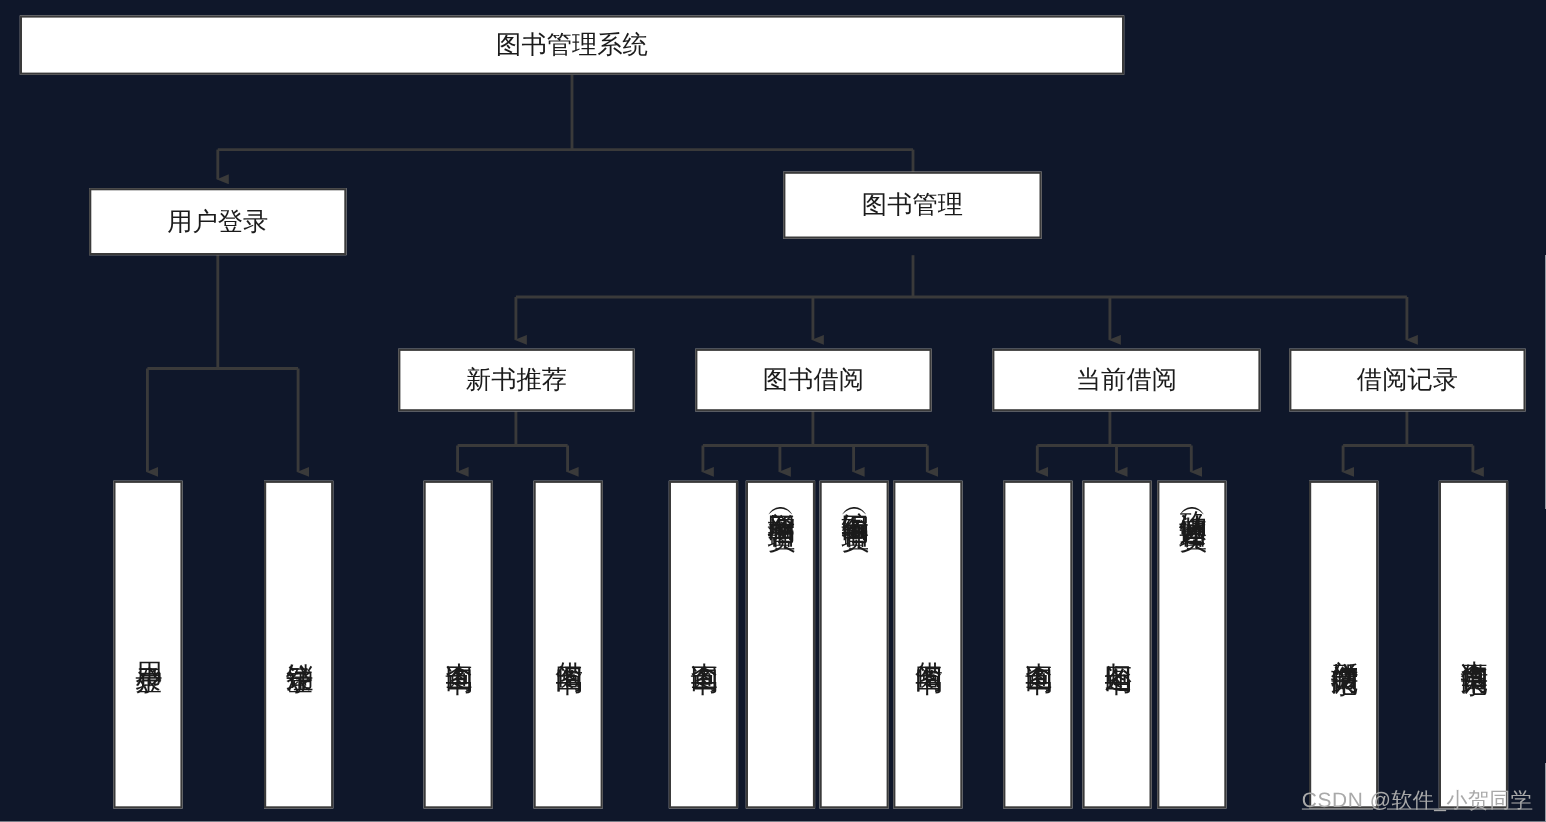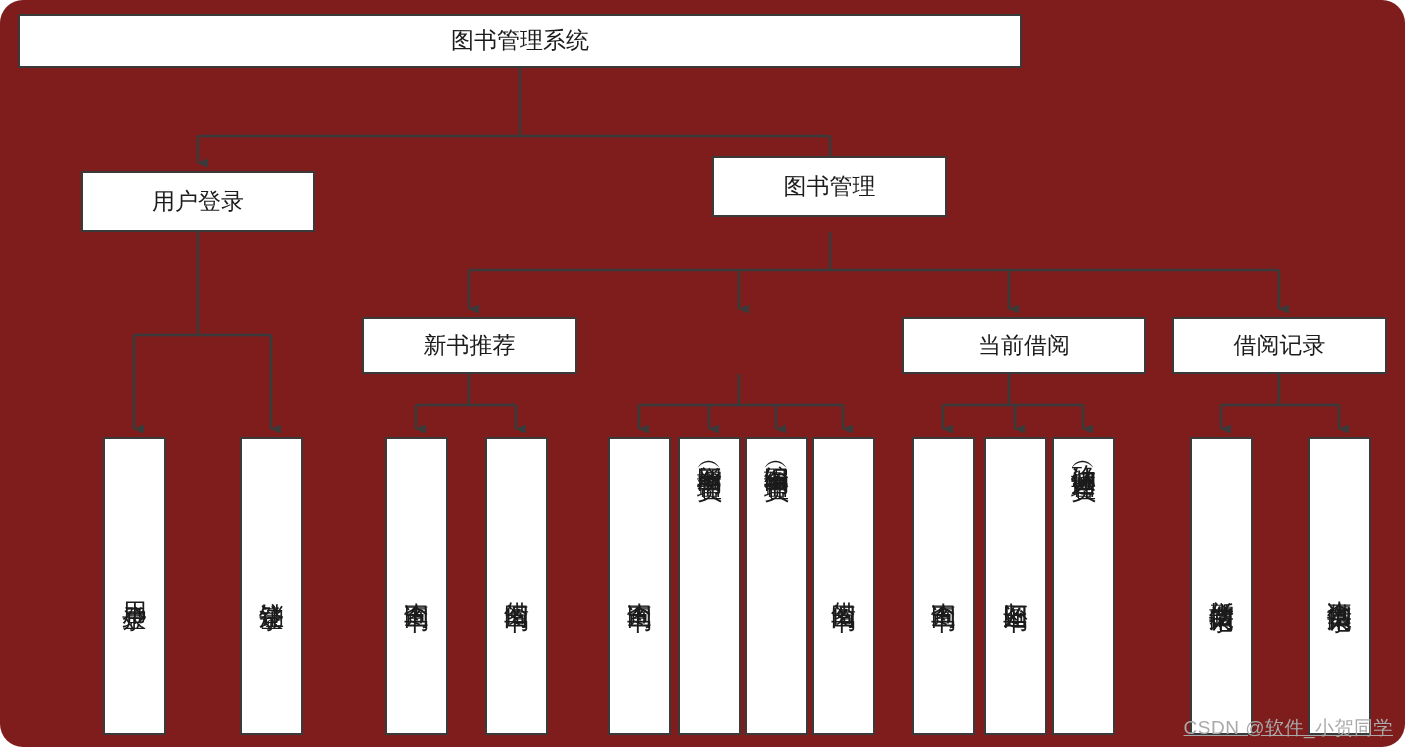--- a/index.html
+++ b/index.html
@@ -7,23 +7,22 @@
     padding: 0;
     background: #ffffff;
   }
   body {
     font-family: "Liberation Sans", "DejaVu Sans", sans-serif;
   }
   #canvas {
     position: relative;
     width: 1405px;
     height: 747px;
-    background: #7f1d1d;
+    background: #0f172a;
     overflow: hidden;
-    border-radius: 23px;
   }
   svg.wires {
     position: absolute;
     left: 0;
     top: 0;
     width: 1405px;
     height: 747px;
     pointer-events: none;
   }
   .node {
@@ -137,20 +136,23 @@
   <div class="node horiz" id="node-l2-0" style="left: 81px; top: 171px; width: 234px; height: 61px;">
     <span class="node-label">用户登录</span>
   </div>
   <div class="node horiz" id="node-l2-1" style="left: 712px; top: 156px; width: 235px; height: 61px;">
     <span class="node-label">图书管理</span>
   </div>
 
   <div class="node horiz" id="node-l3-0" style="left: 362px; top: 317px; width: 215px; height: 57px;">
     <span class="node-label">新书推荐</span>
   </div>
+  <div class="node horiz" id="node-l3-1" style="left: 632px; top: 317px; width: 215px; height: 57px;">
+    <span class="node-label">图书借阅</span>
+  </div>
   <div class="node horiz" id="node-l3-2" style="left: 902px; top: 317px; width: 244px; height: 57px;">
     <span class="node-label">当前借阅</span>
   </div>
   <div class="node horiz" id="node-l3-3" style="left: 1172px; top: 317px; width: 215px; height: 57px;">
     <span class="node-label">借阅记录</span>
   </div>
 
   <div class="node vert centered" id="node-leaf-0" style="left: 103px; top: 437px; width: 63px; height: 298px;">
     <span class="node-label">用户登录</span>
   </div>

